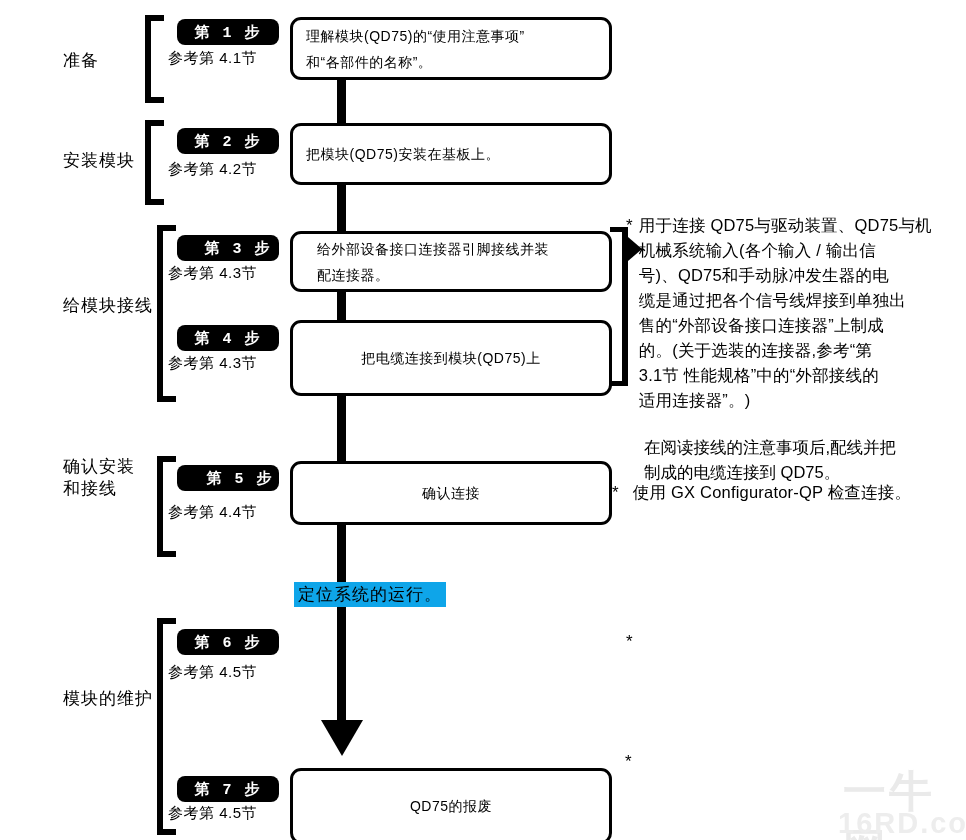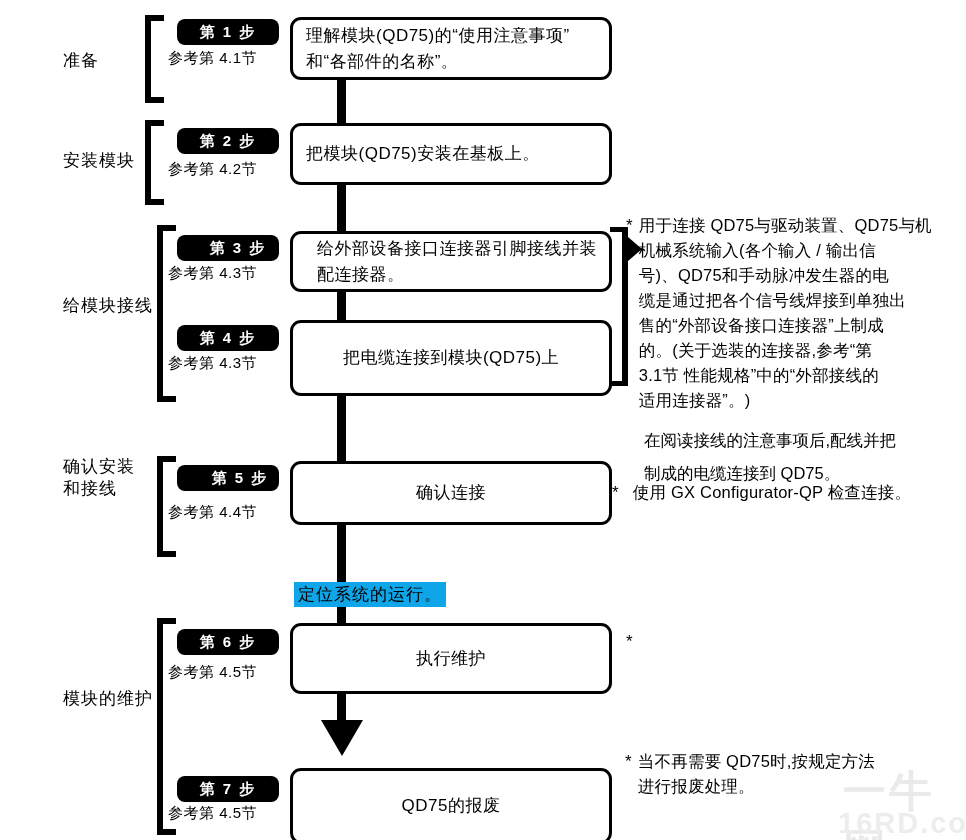--- a/index.html
+++ b/index.html
@@ -22,35 +22,35 @@
   #br1 { left: 145px; top: 15px;  height: 88px; }
   #br2 { left: 145px; top: 120px; height: 85px; }
   #br3 { left: 157px; top: 225px; height: 177px; }
   #br4 { left: 157px; top: 456px; height: 101px; }
   #br5 { left: 157px; top: 618px; height: 217px; }
 
   
   .badge { position: absolute; left: 177px; width: 102px; height: 26px;
     background: #000; color: #fff; border-radius: 8px;
     display: flex; align-items: center; justify-content: center;
-    font-size: 15px; font-weight: bold; letter-spacing: 2px; z-index: 3; }
+    font-size: 15px; font-weight: bold; letter-spacing: 2px; z-index: 3; font-family: Liberation Mono, monospace; }
   #badge1 { top: 19px; }  #badge2 { top: 128px; } #badge3 { top: 235px; padding-left: 20px; }
   #badge4 { top: 325px; } #badge5 { top: 465px; padding-left: 24px; } #badge6 { top: 629px; }
   #badge7 { top: 776px; }
 
   
   .ref { position: absolute; left: 168px; width: 120px; font-size: 15px; letter-spacing: 0.5px; z-index: 3; }
   #ref1 { top: 49px; }  #ref2 { top: 160px; } #ref3 { top: 264px; }
   #ref4 { top: 354px; } #ref5 { top: 503px; } #ref6 { top: 663px; }
   #ref7 { top: 804px; }
 
   
   .fbox { position: absolute; left: 290px; width: 322px; background: #fff;
     border: 3px solid #000; border-radius: 11px; z-index: 1;
-    display: flex; align-items: center; font-size: 17px; line-height: 26px;
+    display: flex; align-items: center; font-size: 14px; line-height: 26px;
     letter-spacing: 0.5px; white-space: pre-line; }
   .fbox.left   { justify-content: flex-start; padding: 0 8px 0 13px; }
   .fbox.center { justify-content: center; text-align: center; }
   #box1 { top: 17px;  height: 63px; }
   #box2 { top: 123px; height: 62px; }
   #box3 { top: 231px; height: 61px; padding-left: 24px; }
   #box4 { top: 320px; height: 76px; }
   #box5 { top: 461px; height: 64px; }
   #box6 { top: 623px; height: 71px; }
   #box7 { top: 768px; height: 76px; }
@@ -67,22 +67,22 @@
     border-right: 6px solid #000; border-top: 5px solid #000; border-bottom: 5px solid #000; }
   #rarrow { position: absolute; left: 628px; top: 237px; width: 0; height: 0;
     border-left: 14px solid #000; border-top: 12px solid transparent; border-bottom: 12px solid transparent; }
 
   
   .note { position: absolute; display: flex; align-items: flex-start;
     font-size: 16.5px; line-height: 25px; letter-spacing: 0.2px; }
   .note .star { flex: 0 0 auto; margin-right: 6px; font-size: 17px; }
   .note .ntext { white-space: pre-line; }
   #note-wiring   { left: 626px; top: 213px; width: 338px; }
-  #note-wiring2  { left: 644px; top: 424px; width: 320px; white-space: pre-line;
-                   font-size: 16.5px; line-height: 33px; position: absolute; }
+  #note-wiring2  { left: 644px; top: 435px; width: 320px; white-space: pre-line;
+                   font-size: 16.5px; line-height: 25px; position: absolute; }
   #note-check    { left: 612px; top: 480px; width: 350px; }
   #note-check .star { margin-right: 14px; }
   #note-maint    { left: 626px; top: 629px; width: 335px; }
   #note-maint .star { margin-right: 13px; }
   #note-disposal { left: 625px; top: 749px; width: 335px; }
 
   
   #wm1 { position: absolute; left: 843px; top: 763px; font-size: 43px; font-weight: bold;
     color: #eaeaea; letter-spacing: 3px; z-index: 4; }
   #wm2 { position: absolute; left: 838px; top: 807px; font-size: 29px; font-weight: bold;
@@ -125,21 +125,20 @@
   <div class="ref" id="ref6">参考第 4.5节</div>
   <div class="ref" id="ref7">参考第 4.5节</div>
 
   <div class="fbox left" id="box1">理解模块(QD75)的“使用注意事项”
 和“各部件的名称”。</div>
   <div class="fbox left" id="box2">把模块(QD75)安装在基板上。</div>
   <div class="fbox left" id="box3">给外部设备接口连接器引脚接线并装
 配连接器。</div>
   <div class="fbox center" id="box4">把电缆连接到模块(QD75)上</div>
   <div class="fbox center" id="box5">确认连接</div>
-  <div class="fbox center" id="box6">执行维护</div>
   <div class="fbox center" id="box7">QD75的报废</div>
 
   <div id="flowlabel">定位系统的运行。</div>
 
   <div id="rbracket"></div>
   <div id="rarrow"></div>
 
   <div class="note" id="note-wiring">
     <span class="star">*</span>
     <div class="ntext">用于连接 QD75与驱动装置、QD75与机
@@ -155,20 +154,18 @@
 制成的电缆连接到 QD75。</div>
   <div class="note" id="note-check">
     <span class="star">*</span>
     <div class="ntext">使用 GX Configurator-QP 检查连接。</div>
   </div>
   <div class="note" id="note-maint">
     <span class="star">*</span>
   </div>
   <div class="note" id="note-disposal">
     <span class="star">*</span>
-    <div class="ntext">当不再需要 QD75时,按规定方法
-进行报废处理。</div>
   </div>
 
   <div id="wm1">一牛网</div>
   <div id="wm2">16RD.com</div>
 
 </div>
 
 </body></html>

